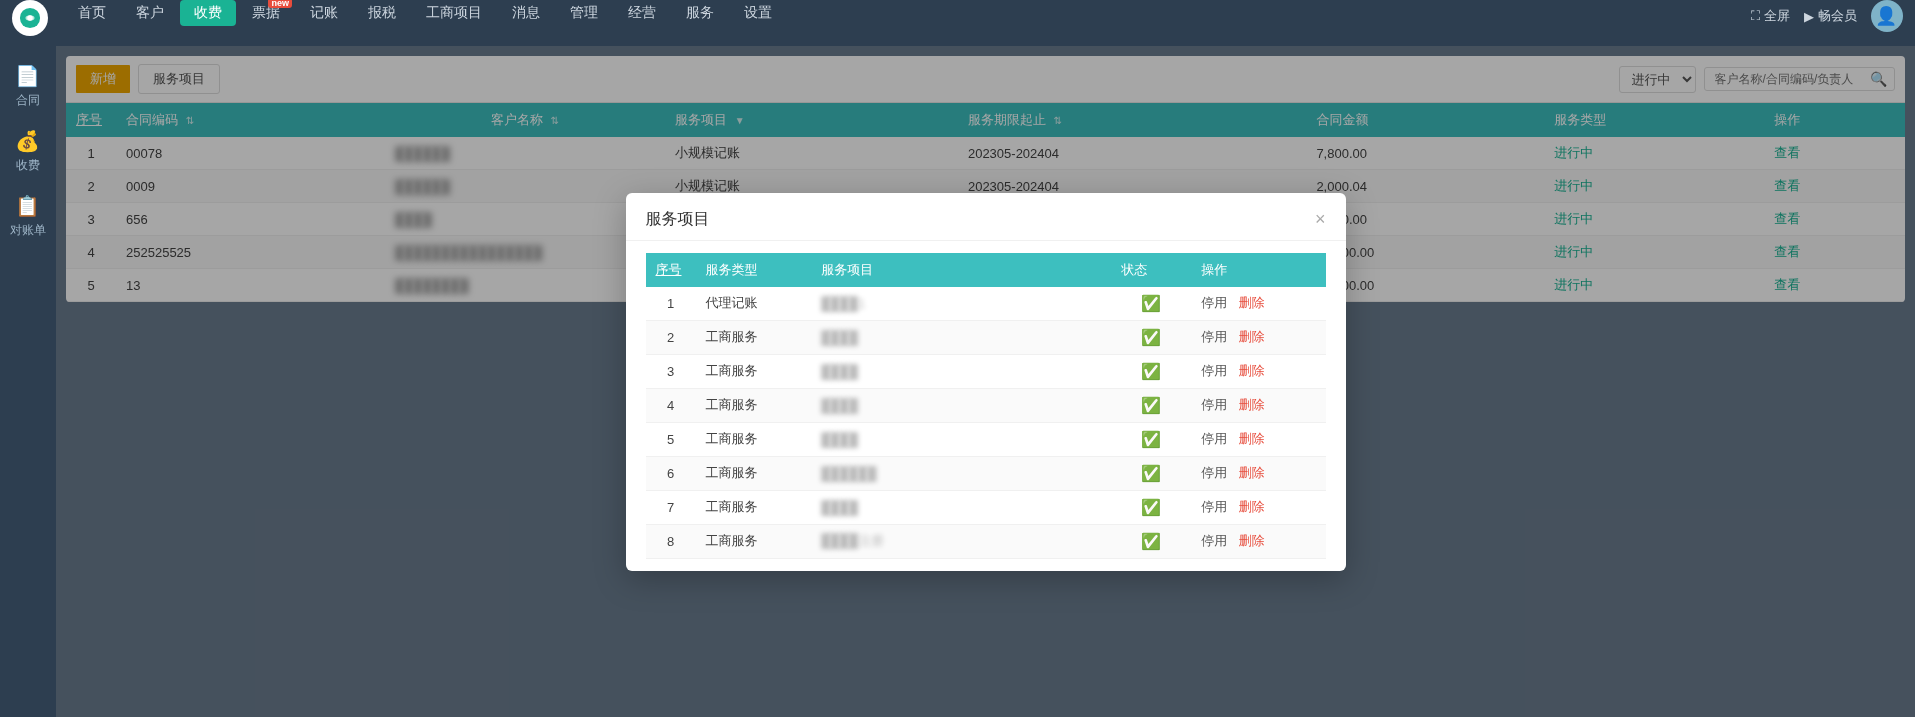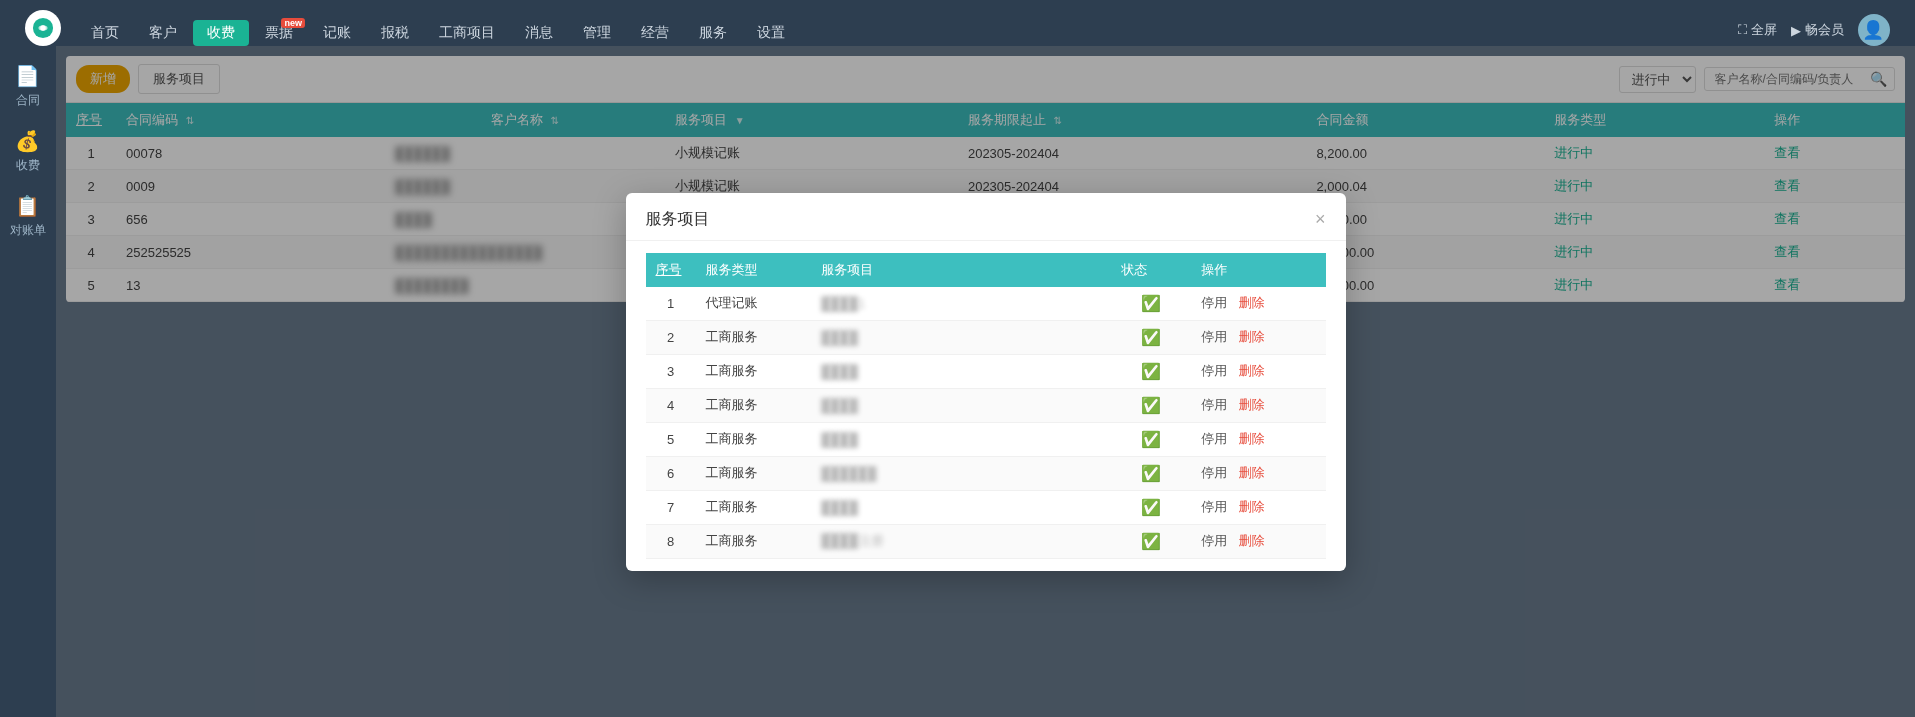--- a/index.html
+++ b/index.html
@@ -3,22 +3,22 @@
   <meta charset="utf-8">
   <style>
     * { box-sizing: border-box; margin: 0; padding: 0; font-family: "Microsoft YaHei", "PingFang SC", Arial, sans-serif; }
     body { background: #5a6a7a; width: 1915px; min-height: 717px; overflow: hidden; }
 
     
     .top-nav {
       background: #2d3e50;
       height: 46px;
       display: flex;
-      align-items: flex-end;
-      padding: 0 25px;
+      align-items: flex-start;
+      padding: 0 12px;
       position: relative;
     }
     .top-nav .logo {
       width: 36px; height: 36px;
       background: #fff;
       border-radius: 50%;
       display: flex; align-items: center; justify-content: center;
       margin-right: 16px;
       flex-shrink: 0;
     }
@@ -98,21 +98,21 @@
     .toolbar {
       padding: 8px 10px;
       display: flex; align-items: center; gap: 8px;
       border-bottom: 1px solid #e8e8e8;
     }
     .btn-new-orange {
       background: #f0a800;
       color: #fff;
       border: none;
       padding: 5px 14px;
-      border-radius: 13px;
+      border-radius: 1px;
       font-size: 13px;
       cursor: pointer;
     }
     .btn-service {
       background: #fff;
       color: #555;
       border: 1px solid #ddd;
       padding: 5px 14px;
       border-radius: 3px;
       font-size: 13px;
@@ -342,21 +342,21 @@
             <th>操作</th>
           </tr>
         </thead>
         <tbody id="contract-tbody">
         <tr>
     <td style="text-align:center;">1</td>
     <td>00078</td>
     <td><span class="blurred">██████</span></td>
     <td>小规模记账</td>
     <td>202305-202404</td>
-    <td>8,200.00</td>
+    <td>7,800.00</td>
     <td class="status-active">进行中</td>
     <td><span class="link-blue">查看</span></td>
   </tr>
             <tr>
     <td style="text-align:center;">2</td>
     <td>0009</td>
     <td><span class="blurred">██████</span></td>
     <td>小规模记账</td>
     <td>202305-202404</td>
     <td>2,000.04</td>

